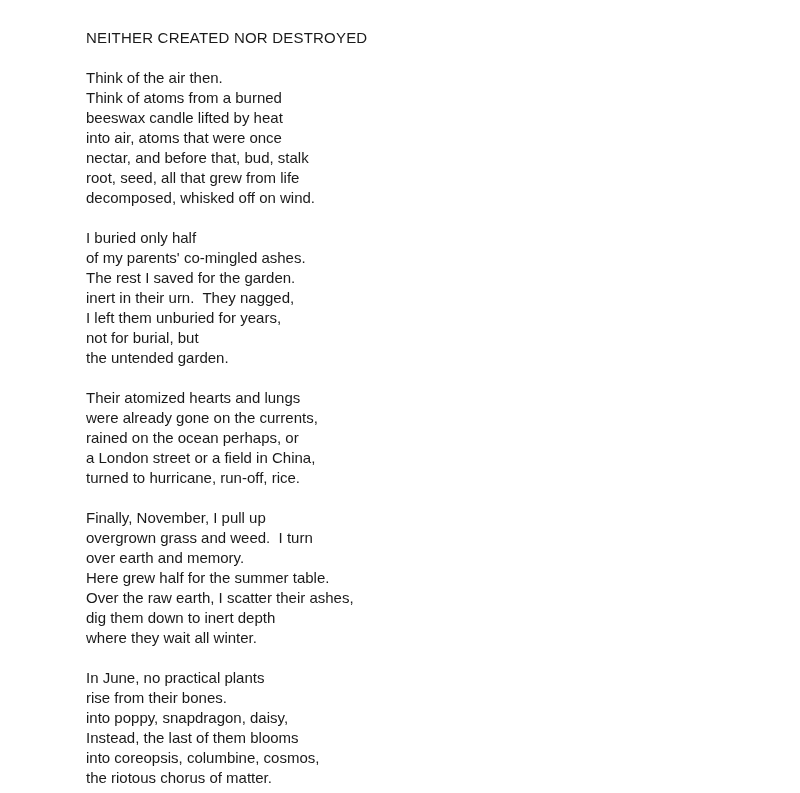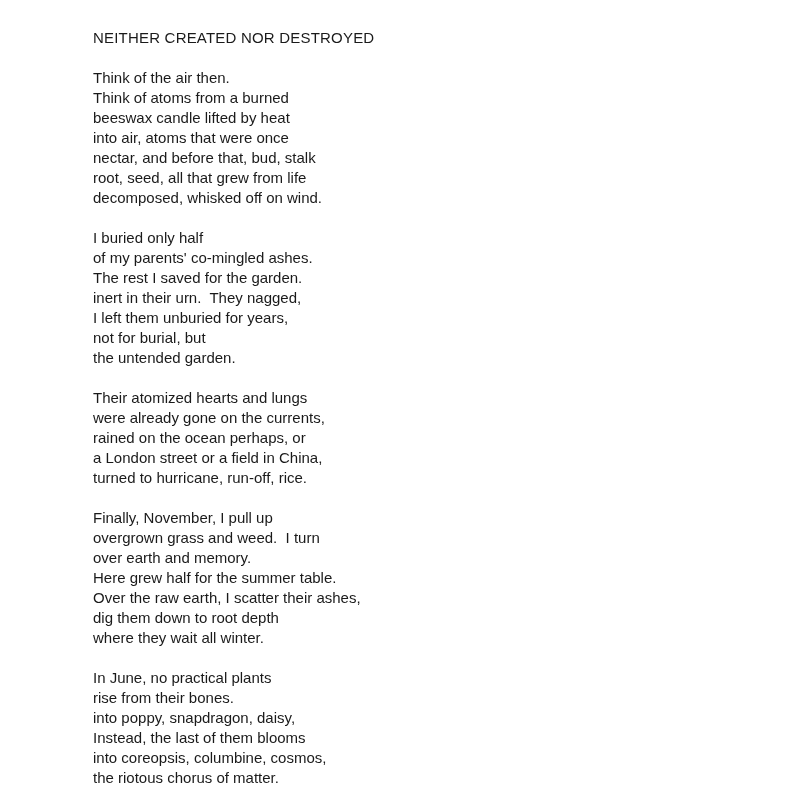--- a/index.html
+++ b/index.html
@@ -14,21 +14,21 @@
     font-family: "Liberation Sans", "DejaVu Sans", sans-serif;
   }
   .page {
     position: relative;
     width: 800px;
     height: 793px;
     background: #ffffff;
   }
   .poem {
     position: absolute;
-    left: 93px;
+    left: 86px;
     top: 28px;
     color: #1a1a1a;
     font-size: 15px;
     line-height: 20px;
   }
   .poem-title {
     margin: 0 0 20px 0;
     font-weight: normal;
     letter-spacing: 0.2px;
     white-space: pre-wrap;
@@ -78,21 +78,21 @@
       <div class="line">a London street or a field in China,</div>
       <div class="line">turned to hurricane, run-off, rice.</div>
     </div>
 
     <div class="stanza">
       <div class="line">Finally, November, I pull up</div>
       <div class="line">overgrown grass and weed.  I turn</div>
       <div class="line">over earth and memory.</div>
       <div class="line">Here grew half for the summer table.</div>
       <div class="line">Over the raw earth, I scatter their ashes,</div>
-      <div class="line">dig them down to root depth</div>
+      <div class="line">dig them down to inert depth</div>
       <div class="line">where they wait all winter.</div>
     </div>
 
     <div class="stanza">
       <div class="line">In June, no practical plants</div>
       <div class="line">rise from their bones.</div>
       <div class="line">into poppy, snapdragon, daisy,</div>
       <div class="line">Instead, the last of them blooms</div>
       <div class="line">into coreopsis, columbine, cosmos,</div>
       <div class="line">the riotous chorus of matter.</div>

